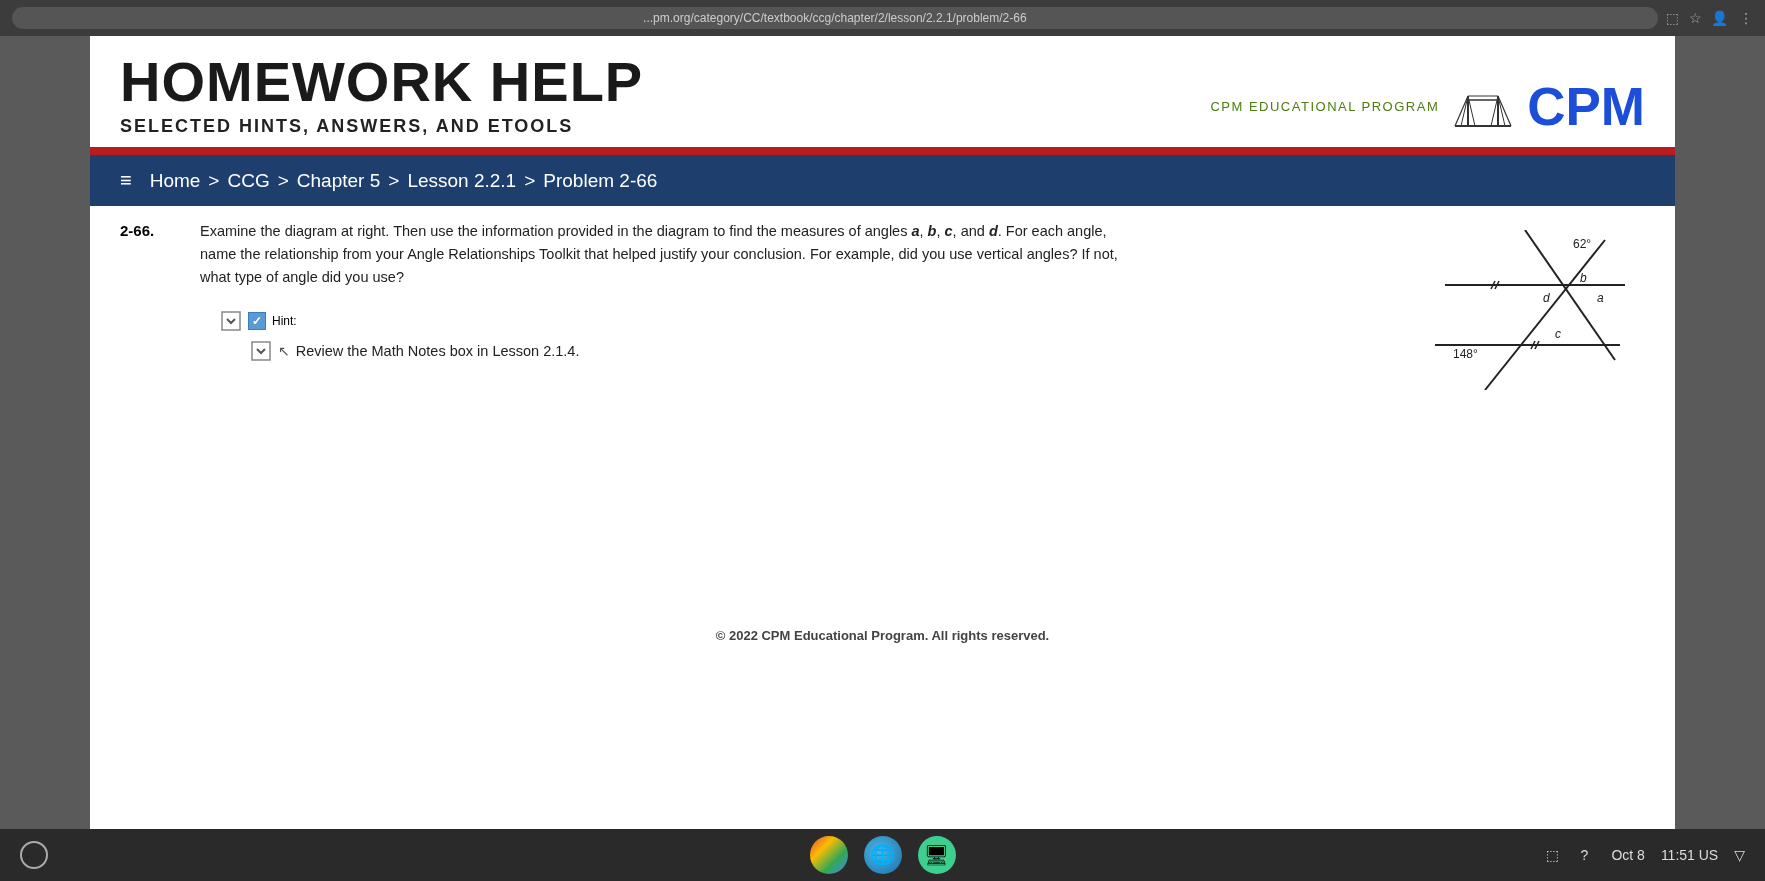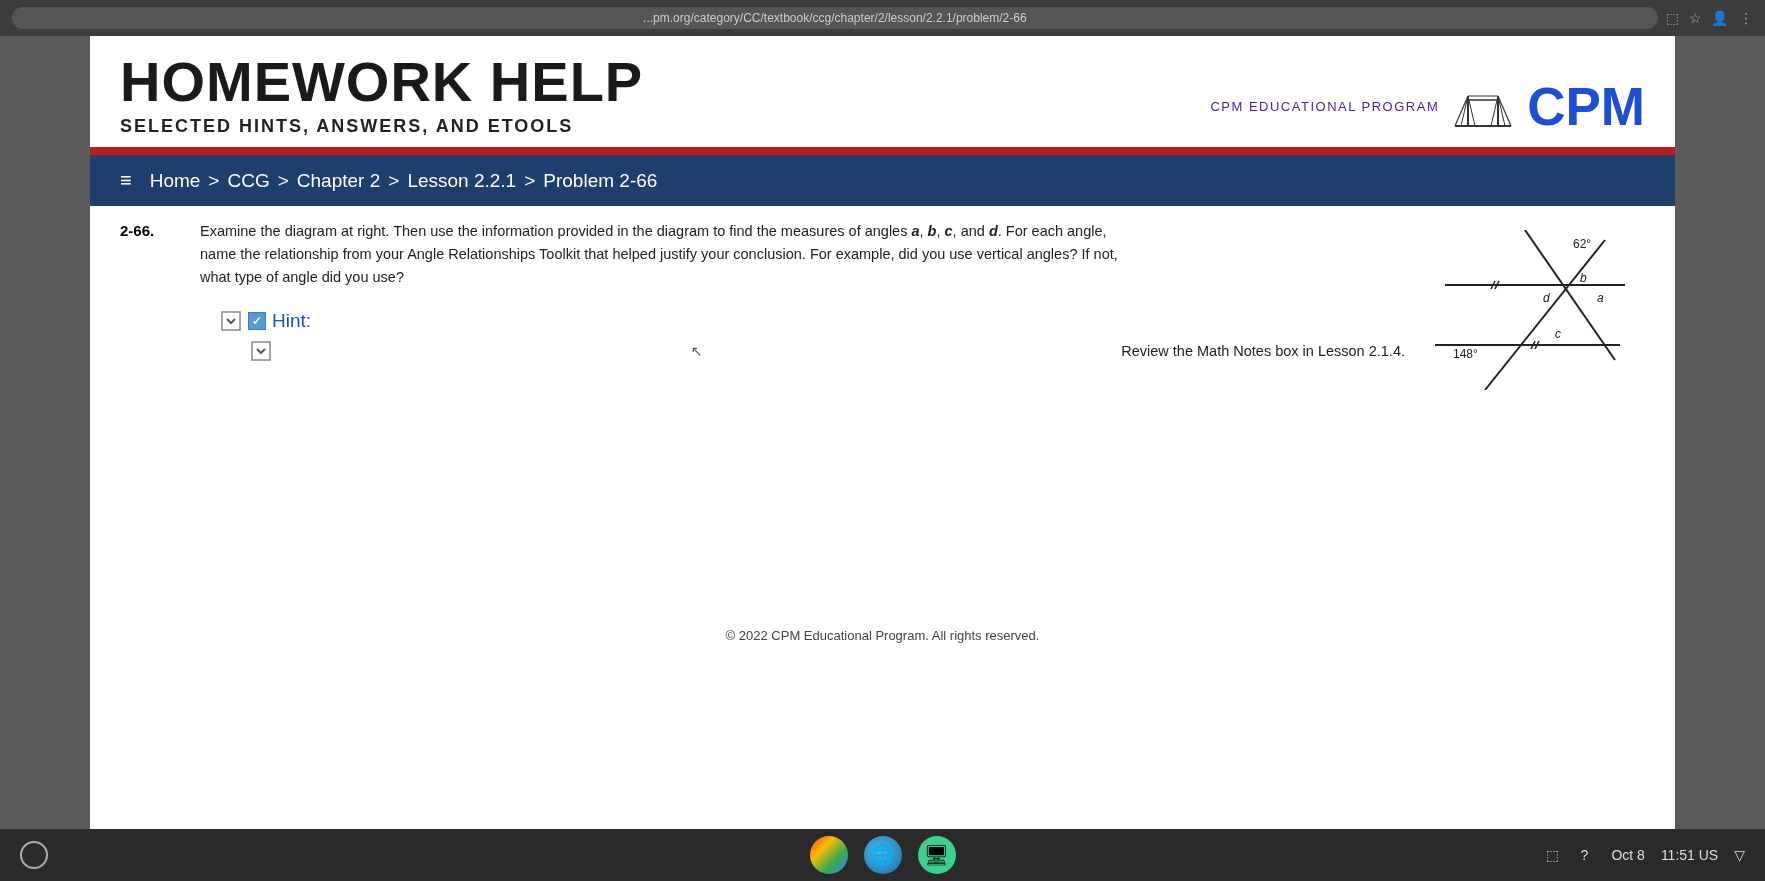--- a/index.html
+++ b/index.html
@@ -69,21 +69,21 @@
     }
     .header-right {
       display: flex;
       align-items: center;
       gap: 14px;
       padding-bottom: 4px;
     }
     .cpm-program-text {
       font-size: 13px;
       letter-spacing: 1.5px;
-      color: #4c1d95;
+      color: #4d7c0f;
       font-weight: 500;
     }
     .cpm-logo {
       font-size: 53px;
       font-weight: 700;
       color: #1d4ed8;
       line-height: 1;
     }
     .cpm-bridge {
       display: inline-block;
@@ -180,29 +180,28 @@
       background: #5b9bd5;
       border: 1px solid #3a7cc0;
       display: inline-flex;
       align-items: center;
       justify-content: center;
       color: white;
       font-size: 12px;
       font-weight: 700;
     }
     .hint-label {
-      font-size: 19px;
-      color: #1d4ed8;
+      font-size: 12px;
+      color: #000000;
     }
     .hint-sub-row {
       display: flex;
       align-items: center;
       gap: 6px;
       margin-left: 30px;
-      justify-content: space-between;
     }
     .hint-sub-text {
       font-size: 14.5px;
       color: #222;
     }
     .cursor-arrow::before {
       content: "↖";
       font-size: 14px;
       color: #555;
     }
@@ -218,20 +217,21 @@
       height: 160px;
     }
 
     
     .footer {
       text-align: center;
       padding: 40px 0 20px 0;
       color: #444;
       font-size: 13px;
       margin-top: 180px;
+      font-weight: bold;
     }
 
     
     .taskbar {
       position: fixed;
       bottom: 0;
       left: 0;
       right: 0;
       height: 52px;
       background: #2a2a2a;
@@ -348,21 +348,21 @@
     </div>
   </div>
 
   <div class="nav-bar">
     <span class="nav-menu-icon">≡</span>
     <div class="nav-breadcrumb">
       <span>Home</span>
       <span class="nav-sep"> &gt; </span>
       <span>CCG</span>
       <span class="nav-sep"> &gt; </span>
-      <span>Chapter 2</span>
+      <span>Chapter 5</span>
       <span class="nav-sep"> &gt; </span>
       <span>Lesson 2.2.1</span>
       <span class="nav-sep"> &gt; </span>
       <span>Problem 2-66</span>
     </div>
   </div>
 
   <div class="content-area">
     <div class="problem-number">2-66.</div>
     <div class="problem-content">

